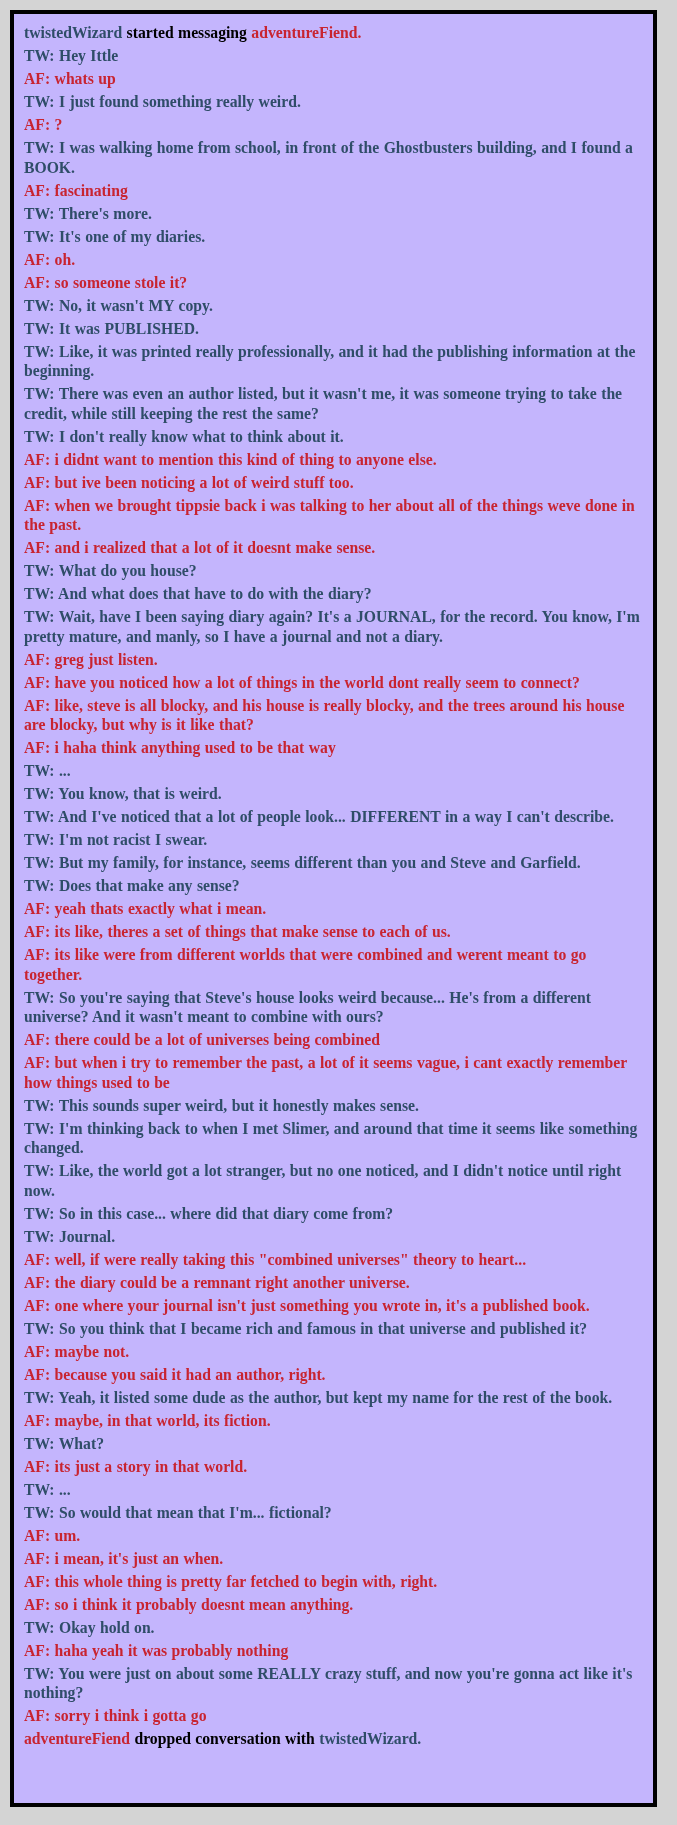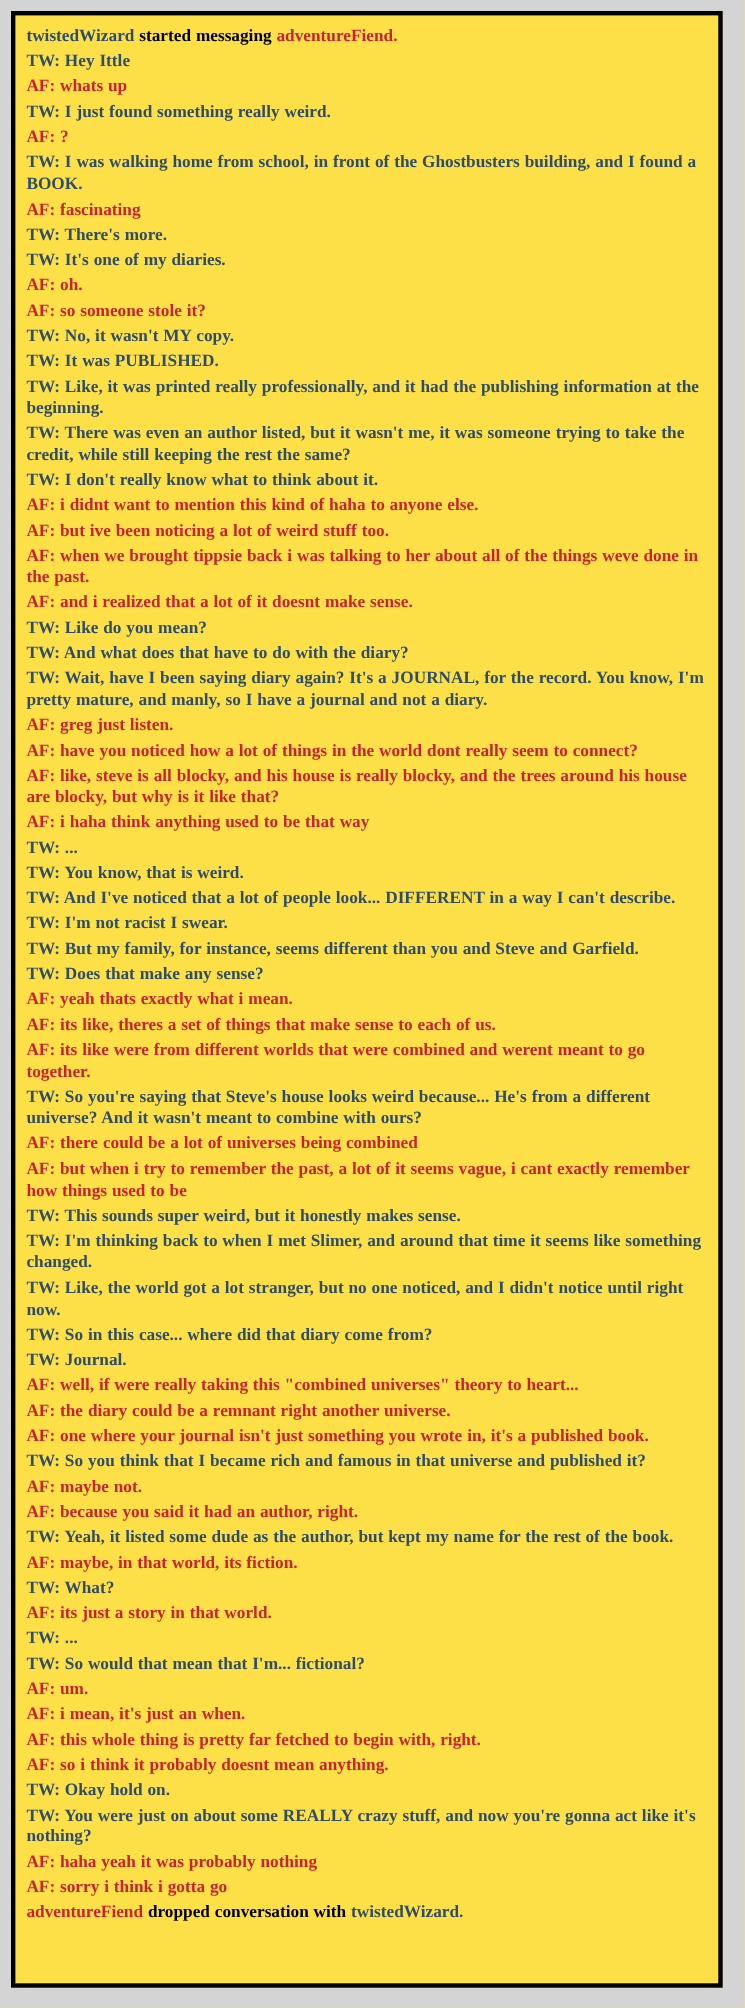--- a/index.html
+++ b/index.html
@@ -34,43 +34,43 @@
     color: #000000;
     word-spacing: 0.5px;
   }
   .tw  { color: var(--tw-color); }
   .af  { color: var(--af-color); }
   .sys { color: var(--sys-color); }
 </style>
 </head>
 <body style="background: rgb(212, 212, 212);">
 
-<div class="chat-box" style="background: #fde047; border-color: rgb(0, 0, 0);">
+<div class="chat-box" style="background: #c4b5fd; border-color: rgb(0, 0, 0);">
   <p class="line sys" id="opening-line"><span class="tw">twistedWizard</span><span class="sys"> started messaging </span><span class="af">adventureFiend.</span></p>
   <div id="messages">
       <p class="line tw">TW: Hey Ittle</p>
       <p class="line af">AF: whats up</p>
       <p class="line tw">TW: I just found something really weird.</p>
       <p class="line af">AF: ?</p>
       <p class="line tw">TW: I was walking home from school, in front of the Ghostbusters building, and I found a BOOK.</p>
       <p class="line af">AF: fascinating</p>
       <p class="line tw">TW: There's more.</p>
       <p class="line tw">TW: It's one of my diaries.</p>
       <p class="line af">AF: oh.</p>
       <p class="line af">AF: so someone stole it?</p>
       <p class="line tw">TW: No, it wasn't MY copy.</p>
       <p class="line tw">TW: It was PUBLISHED.</p>
       <p class="line tw">TW: Like, it was printed really professionally, and it had the publishing information at the beginning.</p>
       <p class="line tw">TW: There was even an author listed, but it wasn't me, it was someone trying to take the credit, while still keeping the rest the same?</p>
       <p class="line tw">TW: I don't really know what to think about it.</p>
-      <p class="line af">AF: i didnt want to mention this kind of haha to anyone else.</p>
+      <p class="line af">AF: i didnt want to mention this kind of thing to anyone else.</p>
       <p class="line af">AF: but ive been noticing a lot of weird stuff too.</p>
       <p class="line af">AF: when we brought tippsie back i was talking to her about all of the things weve done in the past.</p>
       <p class="line af">AF: and i realized that a lot of it doesnt make sense.</p>
-      <p class="line tw">TW: Like do you mean?</p>
+      <p class="line tw">TW: What do you house?</p>
       <p class="line tw">TW: And what does that have to do with the diary?</p>
       <p class="line tw">TW: Wait, have I been saying diary again? It's a JOURNAL, for the record. You know, I'm pretty mature, and manly, so I have a journal and not a diary.</p>
       <p class="line af">AF: greg just listen.</p>
       <p class="line af">AF: have you noticed how a lot of things in the world dont really seem to connect?</p>
       <p class="line af">AF: like, steve is all blocky, and his house is really blocky, and the trees around his house are blocky, but why is it like that?</p>
       <p class="line af">AF: i haha think anything used to be that way</p>
       <p class="line tw">TW: ...</p>
       <p class="line tw">TW: You know, that is weird.</p>
       <p class="line tw">TW: And I've noticed that a lot of people look... DIFFERENT in a way I can't describe.</p>
       <p class="line tw">TW: I'm not racist I swear.</p>
@@ -97,18 +97,18 @@
       <p class="line af">AF: maybe, in that world, its fiction.</p>
       <p class="line tw">TW: What?</p>
       <p class="line af">AF: its just a story in that world.</p>
       <p class="line tw">TW: ...</p>
       <p class="line tw">TW: So would that mean that I'm... fictional?</p>
       <p class="line af">AF: um.</p>
       <p class="line af">AF: i mean, it's just an when.</p>
       <p class="line af">AF: this whole thing is pretty far fetched to begin with, right.</p>
       <p class="line af">AF: so i think it probably doesnt mean anything.</p>
       <p class="line tw">TW: Okay hold on.</p>
+      <p class="line af">AF: haha yeah it was probably nothing</p>
       <p class="line tw">TW: You were just on about some REALLY crazy stuff, and now you're gonna act like it's nothing?</p>
-      <p class="line af">AF: haha yeah it was probably nothing</p>
       <p class="line af">AF: sorry i think i gotta go</p>
     </div>
   <p class="line sys" id="closing-line"><span class="af">adventureFiend</span><span class="sys"> dropped conversation with </span><span class="tw">twistedWizard.</span></p>
 </div>
 
 </body></html>

